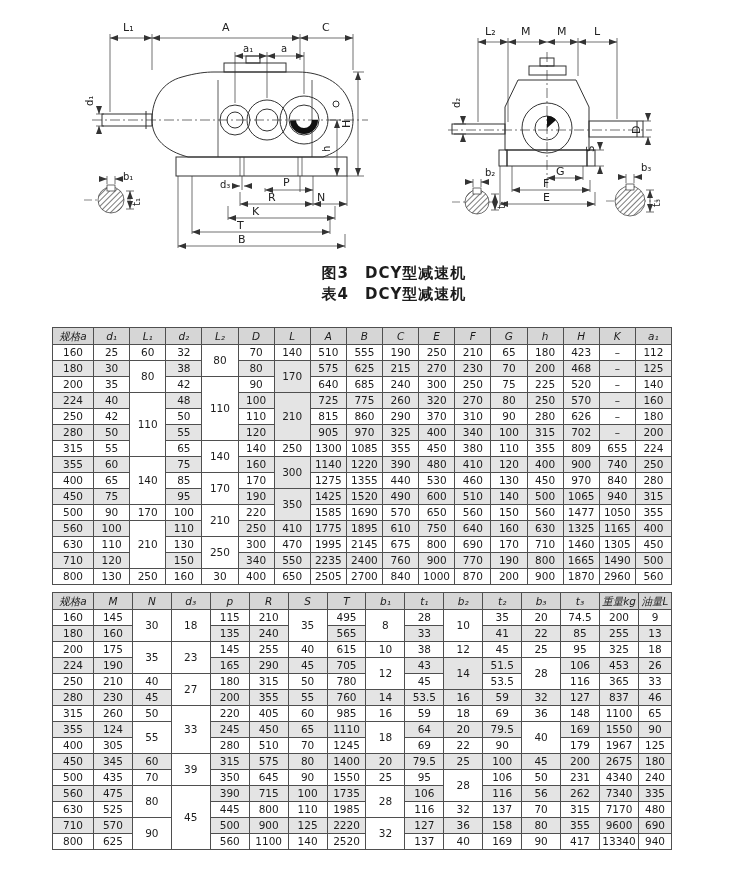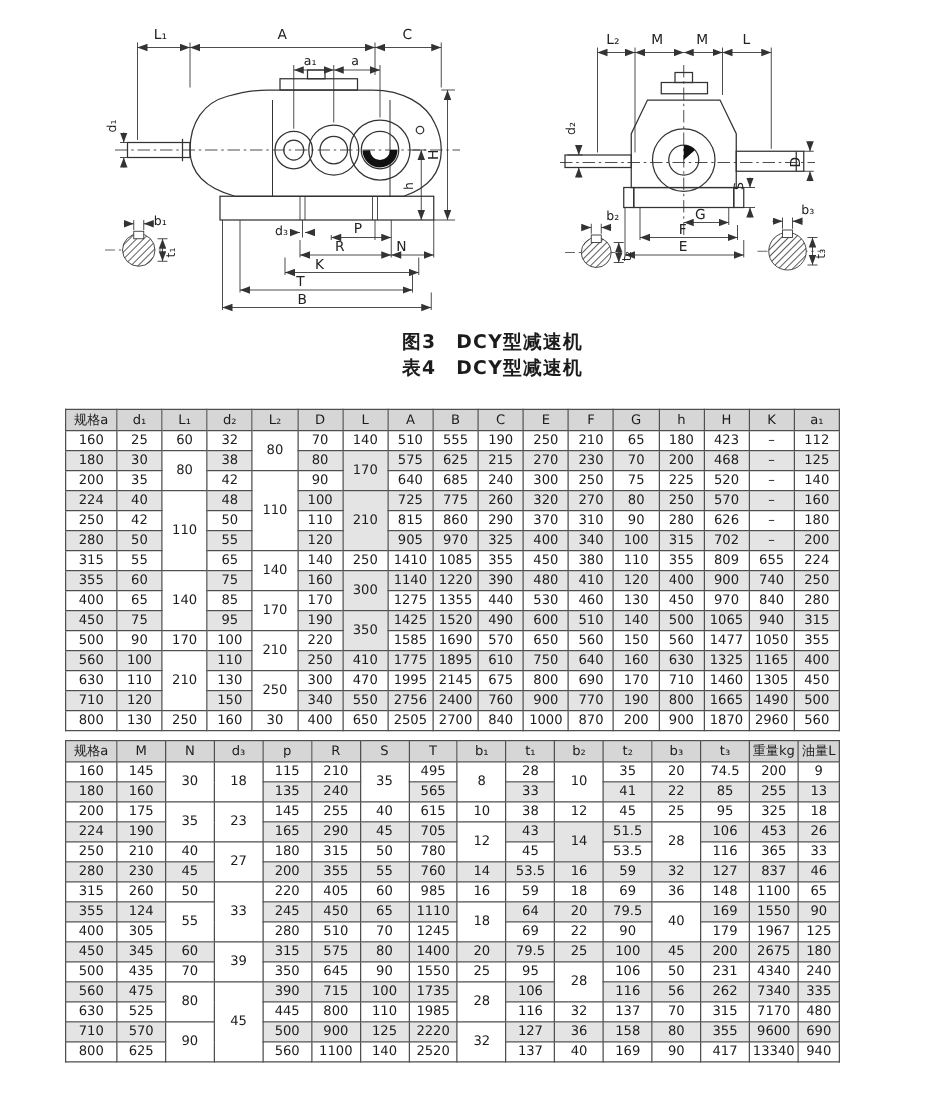--- a/index.html
+++ b/index.html
@@ -8,21 +8,21 @@
     font-family:"DejaVu Sans","Liberation Sans",sans-serif;color:#1c1c1c;
     overflow:hidden;
   }
   .figure-area{position:absolute;top:0;left:0;width:750px;height:262px;}
   .captions{position:absolute;top:263px;left:0;width:750px;text-align:center;padding-left:19px;}
   .cap{font-size:15px;font-weight:bold;line-height:21px;letter-spacing:1px;}
   .tbl{position:absolute;left:52px;border-collapse:collapse;table-layout:fixed;width:620px;
        font-size:10.5px;}
   .tbl td,.tbl th{border:1px solid #4f4f4f;text-align:center;vertical-align:middle;
        padding:0;height:15px;line-height:15px;font-weight:normal;overflow:hidden;}
-  .tbl th{background:#d6d6d6;height:16px;}
+  .tbl th{background:#d6d6d6;height:16px;font-style:italic;}
   .tbl tbody tr:nth-child(even) td{background:#e4e4e4;}
   .tbl tbody tr td.m{background:#ffffff;}
   .tbl tbody tr td.mg{background:#e4e4e4;}
   #table1{top:327px;}
   #table2{top:592px;}
   svg text{font-family:"DejaVu Sans","Liberation Sans",sans-serif;font-size:11px;fill:#222;}
   svg .small{font-size:10px;}
 </style>
 </head>
 <body>
@@ -395,21 +395,21 @@
         <td>–</td>
         <td>200</td>
       </tr>
       <tr>
         <td>315</td>
         <td>55</td>
         <td>65</td>
         <td rowspan="2" class="m">140</td>
         <td>140</td>
         <td>250</td>
-        <td>1410</td>
+        <td>1300</td>
         <td>1085</td>
         <td>355</td>
         <td>450</td>
         <td>380</td>
         <td>110</td>
         <td>355</td>
         <td>809</td>
         <td>655</td>
         <td>224</td>
       </tr>
@@ -518,21 +518,21 @@
         <td>1460</td>
         <td>1305</td>
         <td>450</td>
       </tr>
       <tr>
         <td>710</td>
         <td>120</td>
         <td>150</td>
         <td>340</td>
         <td>550</td>
-        <td>2756</td>
+        <td>2235</td>
         <td>2400</td>
         <td>760</td>
         <td>900</td>
         <td>770</td>
         <td>190</td>
         <td>800</td>
         <td>1665</td>
         <td>1490</td>
         <td>500</td>
       </tr>

